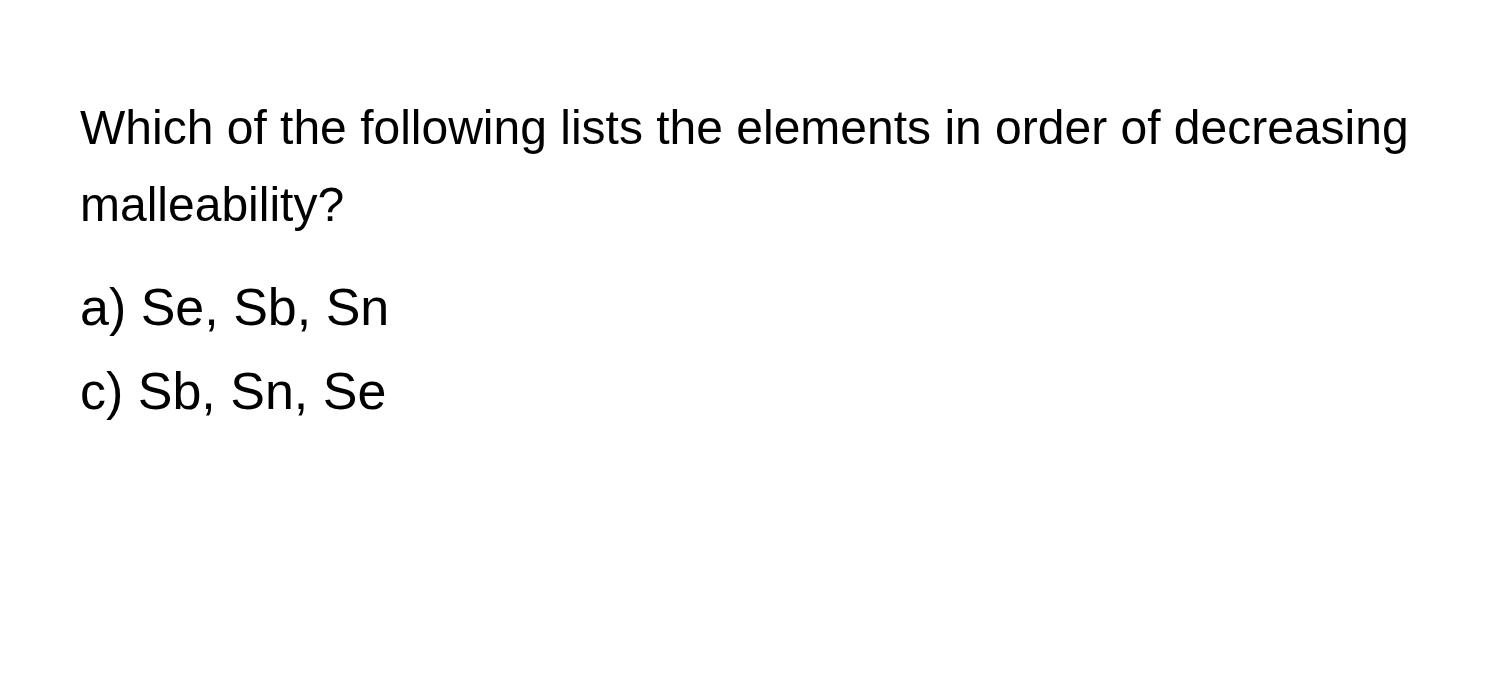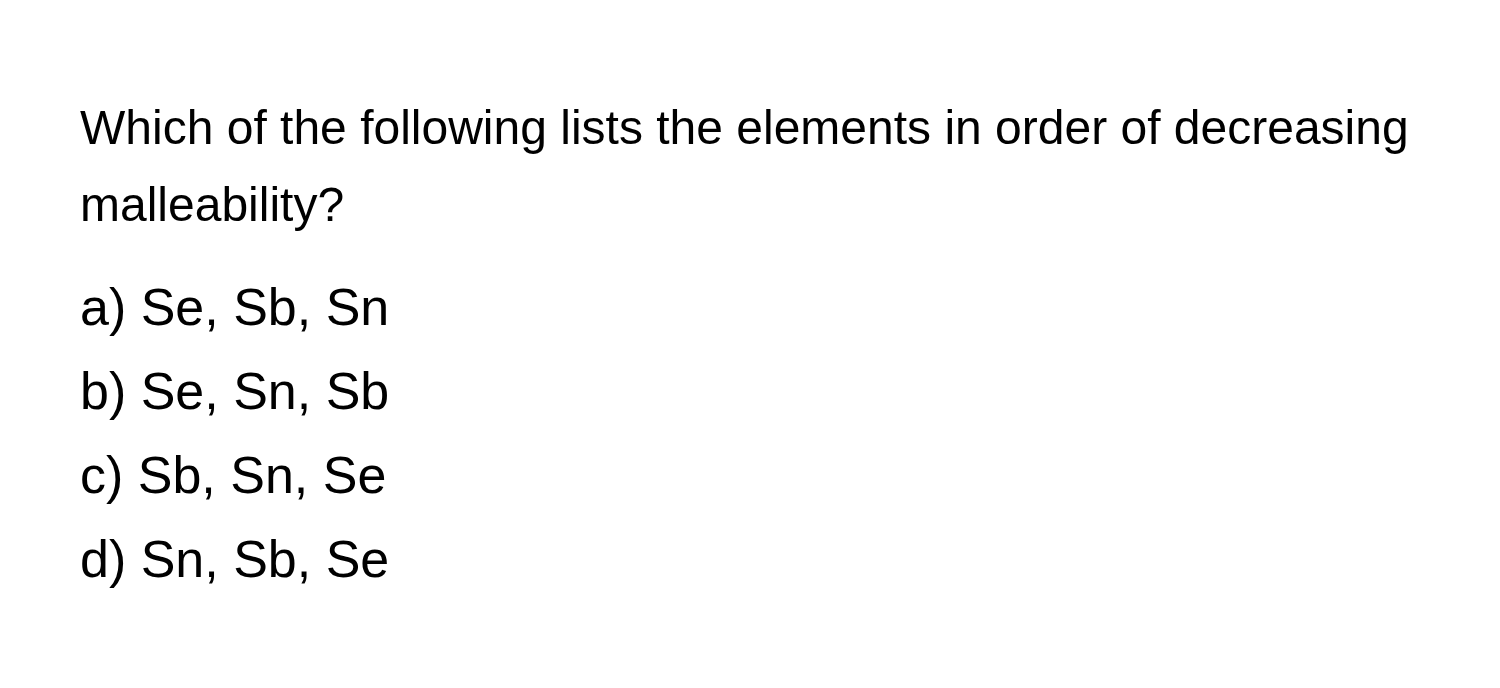--- a/index.html
+++ b/index.html
@@ -28,16 +28,14 @@
     .option-item {
       margin-bottom: 6px;
     }
   </style>
 </head>
 <body>
 
 <div class="question">Which of the following lists the elements in order of decreasing malleability?</div>
 <div class="options">
   <div class="option-item">a) Se, Sb, Sn</div>
-  <div class="option-item">b) Se, Sn, Sb</div>
   <div class="option-item">c) Sb, Sn, Se</div>
-  <div class="option-item">d) Sn, Sb, Se</div>
 </div>
 
 </body></html>

